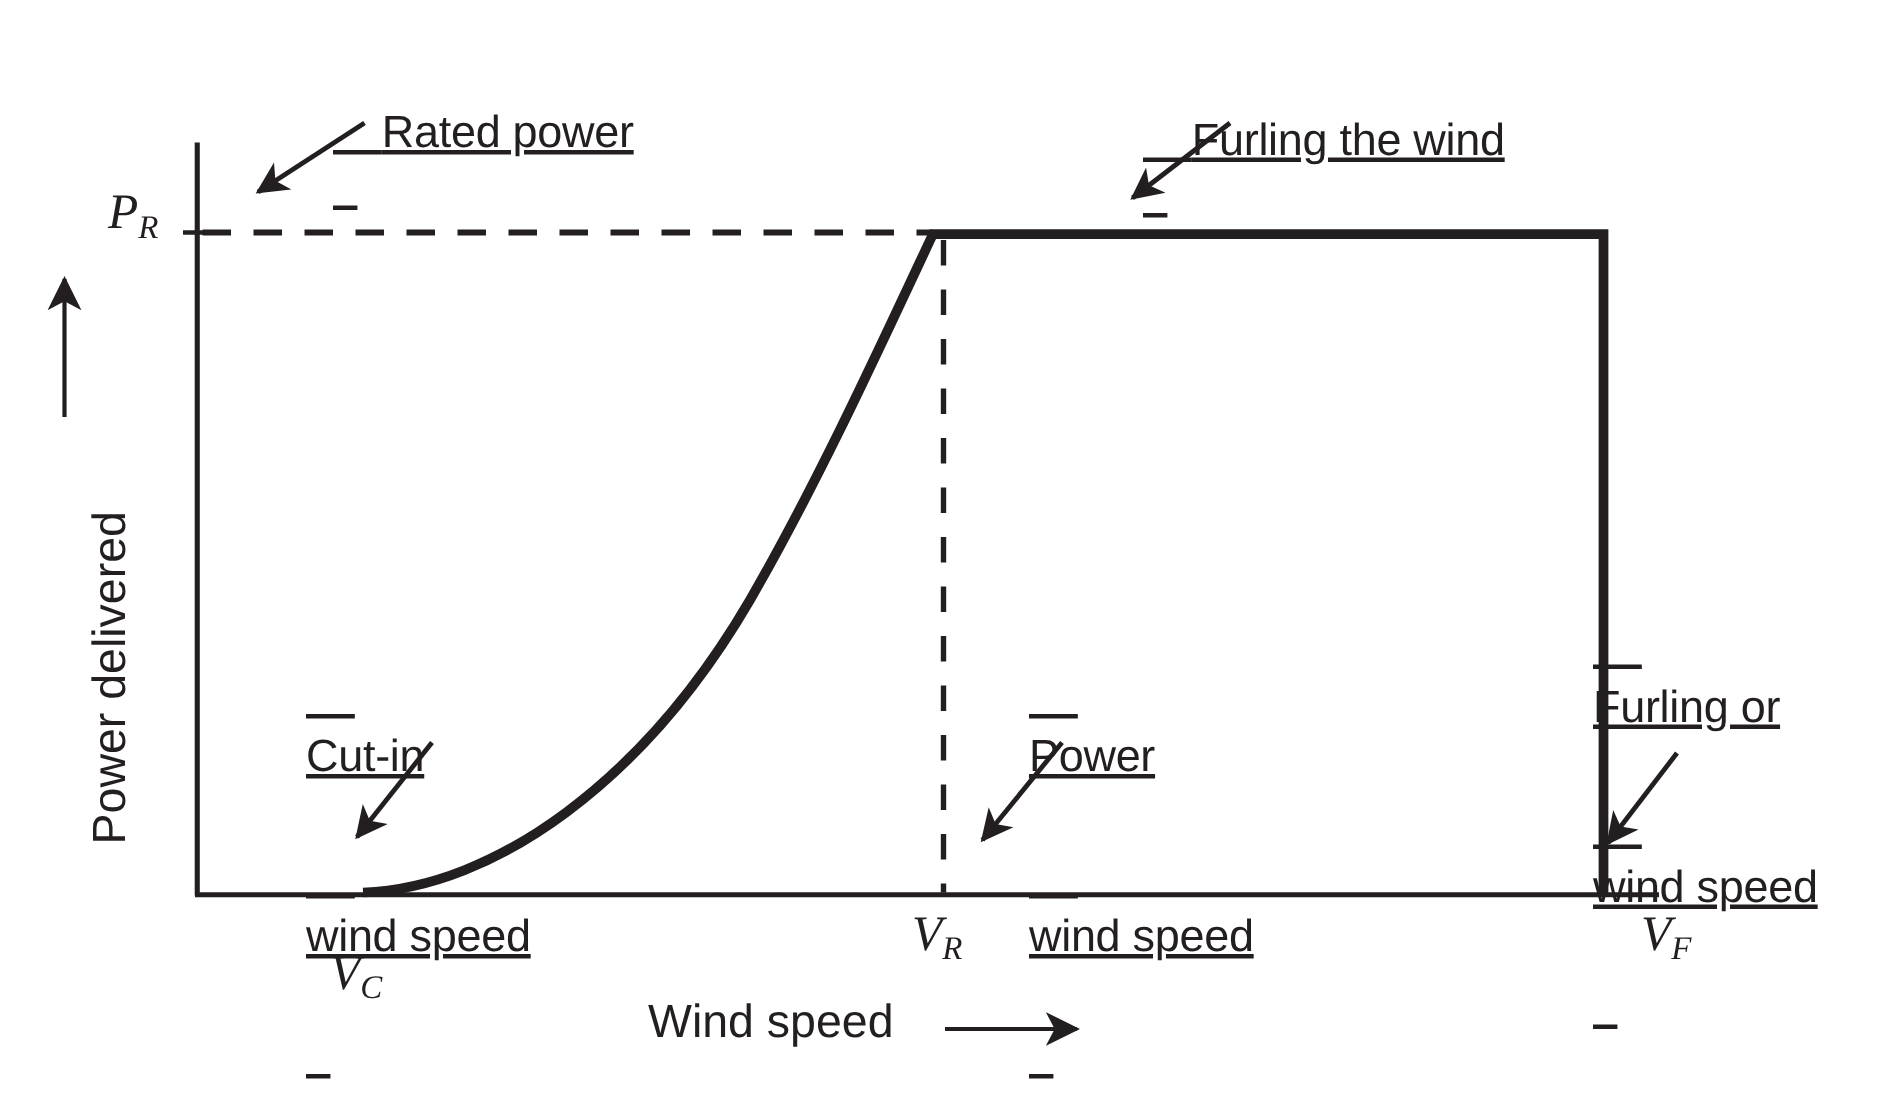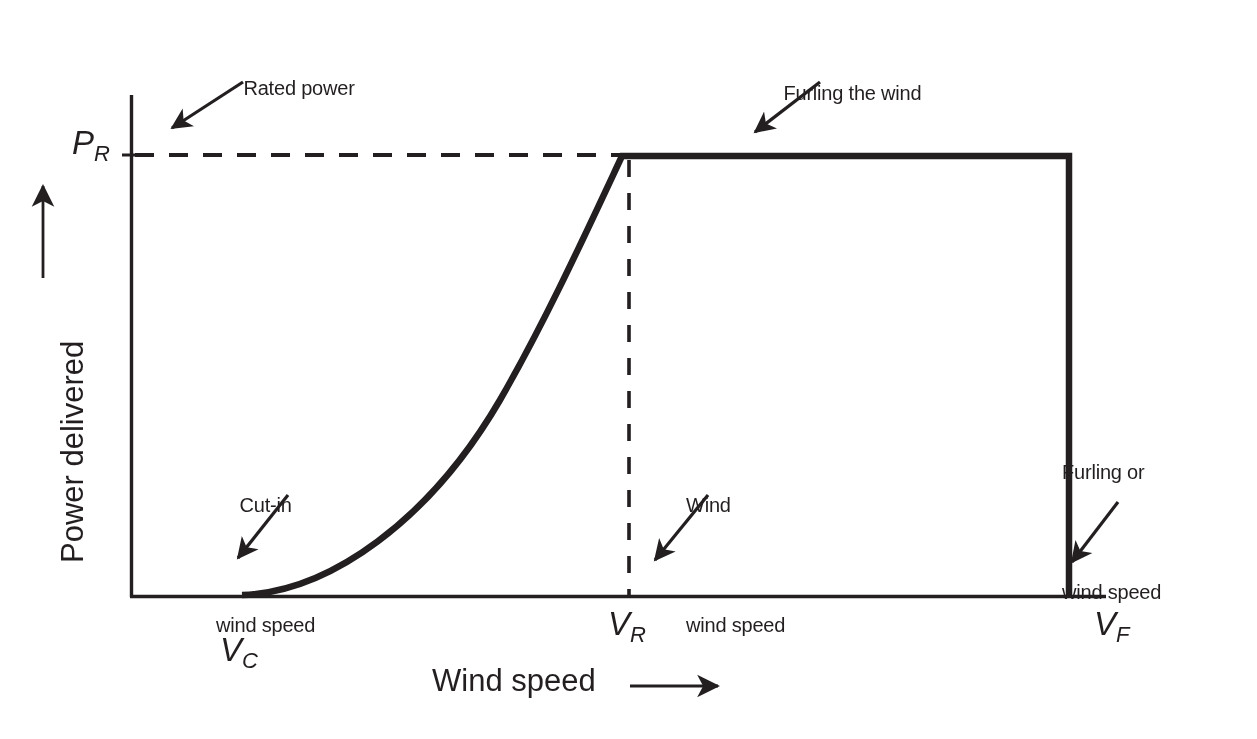--- a/index.html
+++ b/index.html
@@ -20,36 +20,37 @@
     height: 739px;
   }
   #figure svg {
     position: absolute;
     left: 0;
     top: 0;
   }
   .lbl {
     position: absolute;
     font-family: "Liberation Sans", sans-serif;
-    font-size: 20px;
+    font-size: 30px;
     line-height: 37px;
     color: #231f20;
     white-space: pre;
     letter-spacing: -0.2px;
+    text-decoration: underline;
   }
   .axis-lbl {
     position: absolute;
     font-family: "Liberation Sans", sans-serif;
     font-size: 31px;
     color: #231f20;
     white-space: nowrap;
   }
   .tick-lbl {
     position: absolute;
-    font-family: Liberation Sans, sans-serif;
+    font-family: Liberation Serif, serif;
     font-style: italic;
     font-size: 33px;
     color: #231f20;
     white-space: nowrap;
   }
   .tick-lbl sub {
     font-size: 22px;
     font-style: italic;
     vertical-align: -0.30em;
     margin-left: 0px;
@@ -121,27 +122,27 @@
   </svg>
 
   <div class="lbl" style="left:222px; top:33px;">
     <span>Rated power</span>
   </div>
 
   <div class="lbl" style="left:762px; top:38px;">
     <span>Furling the wind</span>
   </div>
 
-  <div class="lbl" style="left:216px; top:405px; line-height:40px;text-align:center;">
+  <div class="lbl" style="left:204px; top:405px; line-height:40px;">
     <div>Cut-in</div>
     <div>wind speed</div>
   </div>
 
   <div class="lbl" style="left:686px; top:405px; line-height:40px;">
-    <div>Wind</div>
+    <div>Power</div>
     <div>wind speed</div>
   </div>
 
   <div class="lbl" style="left:1062px; top:372px; line-height:40px;">
     <div>Furling or</div>
     <div>wind speed</div>
   </div>
 
   <div class="tick-lbl" style="left:72px; top:124px;">
     <span>P</span><sub>R</sub>

